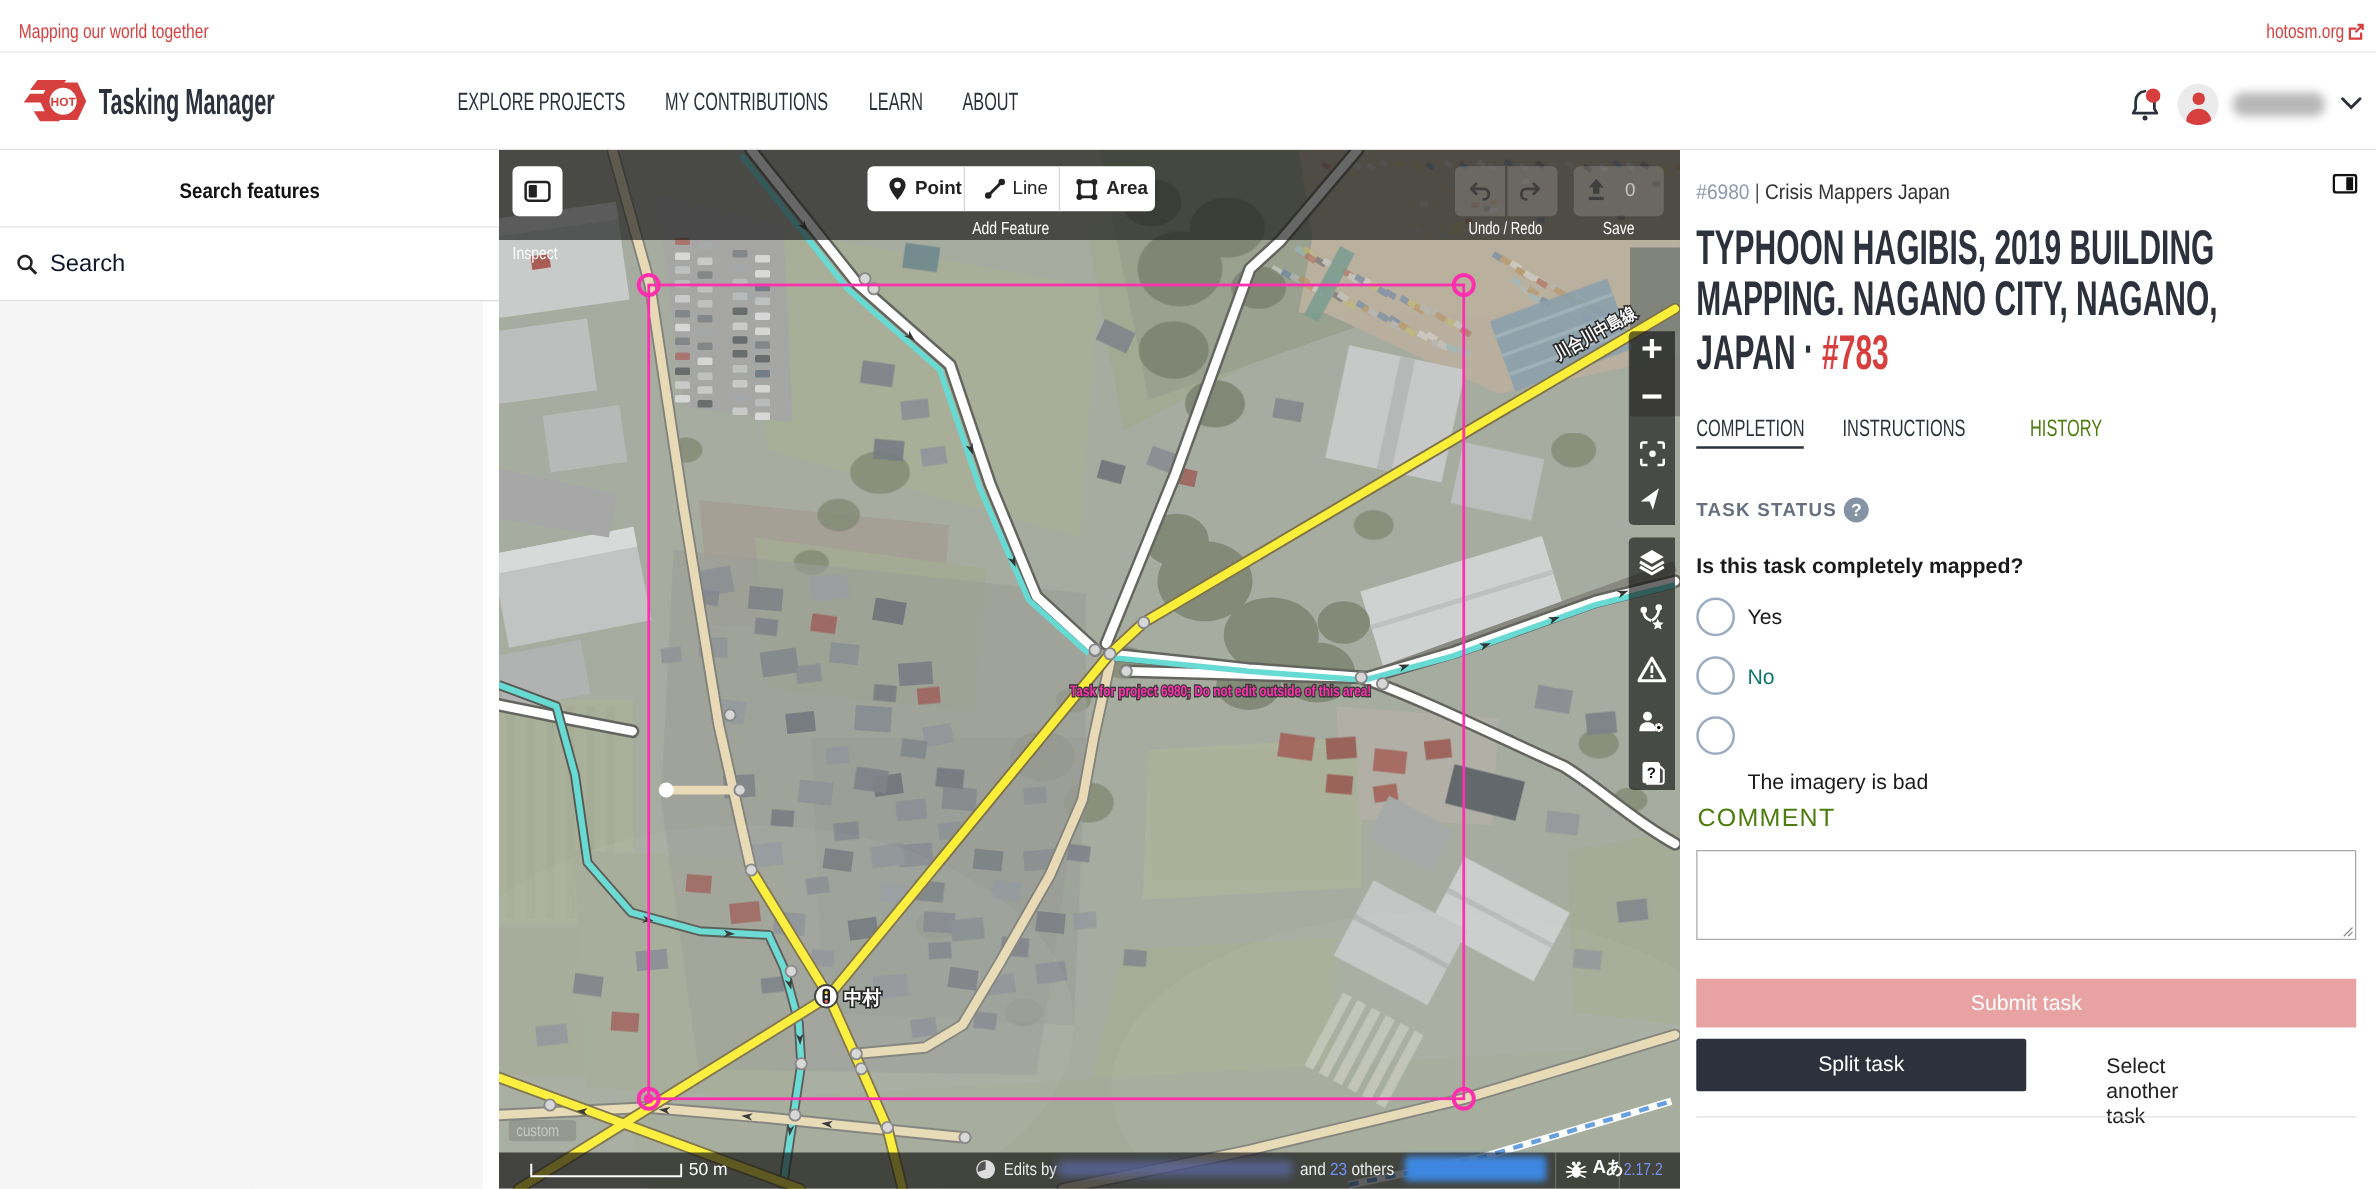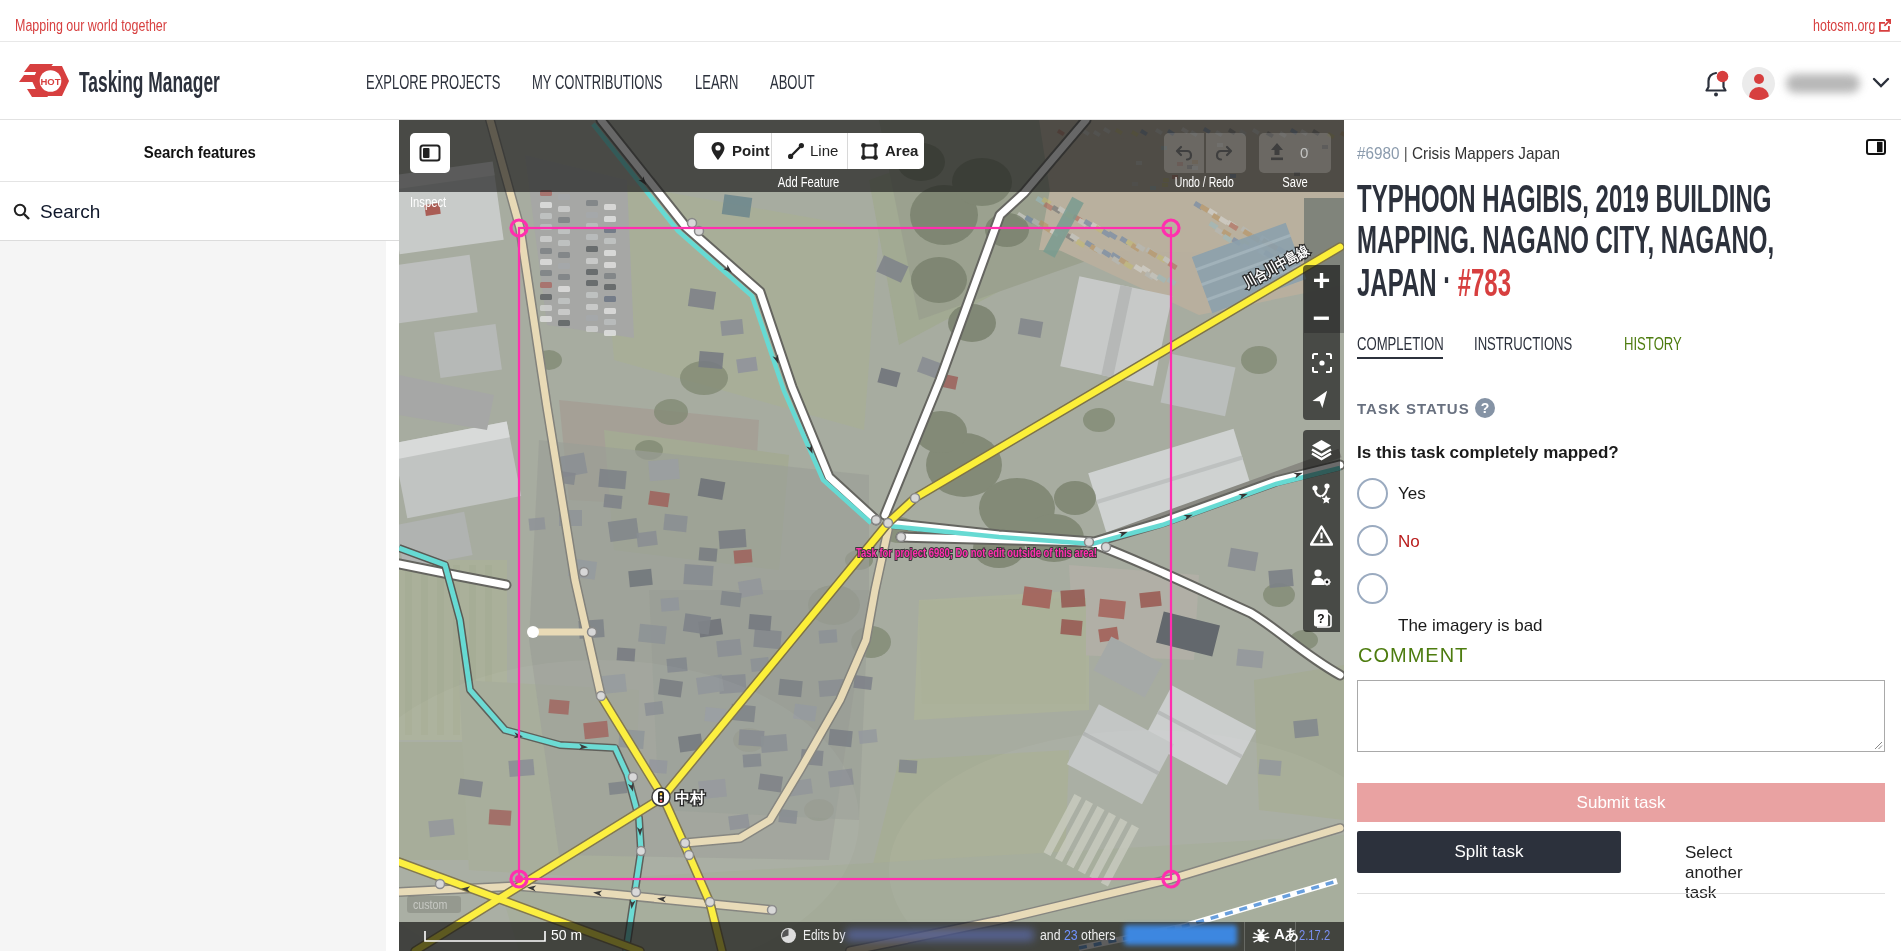--- a/index.html
+++ b/index.html
@@ -805,21 +805,21 @@
 <div class="abs" style="left:1357px;top:400px;font-size:15px;font-weight:bold;color:#68707f;letter-spacing:1px;">TASK STATUS</div>
 
 <div class="abs" style="left:1475px;top:398px;width:20px;height:20px;border-radius:50%;background:#8593a5;color:#fff;font-size:14px;font-weight:bold;text-align:center;line-height:20px;">?</div>
 
 <div class="abs" style="left:1357px;top:443px;font-size:17px;font-weight:bold;color:#1a1a1a;">Is this task completely mapped?</div>
 
 <div class="abs" style="left:1357px;top:478px;width:31px;height:31px;border-radius:50%;border:2px solid #9babc0;"></div>
 <div class="abs" style="left:1398px;top:484px;font-size:17px;color:#1a1a1a;">Yes</div>
 
 <div class="abs" style="left:1357px;top:525px;width:31px;height:31px;border-radius:50%;border:2px solid #9babc0;"></div>
-<div class="abs" style="left:1398px;top:532px;font-size:17px;color:#b91c1c;">No</div>
+<div class="abs" style="left:1398px;top:532px;font-size:17px;color:#0f766e;">No</div>
 
 <div class="abs" style="left:1357px;top:573px;width:31px;height:31px;border-radius:50%;border:2px solid #9babc0;"></div>
 <div class="abs" style="left:1398px;top:616px;font-size:17px;color:#1a1a1a;">The imagery is bad</div>
 
 <div class="abs" style="left:1358px;top:644px;font-size:20px;font-weight:normal;color:#4d7c0f;letter-spacing:1px;">COMMENT</div>
 
 <div class="abs" style="left:1357px;top:680px;width:528px;height:72px;background:#fff;border:1px solid #a9a9a9;"></div>
 <svg class="abs" style="left:1874px;top:741px;" width="9" height="9" viewBox="0 0 9 9">
       <g stroke="#888" stroke-width="1">
         <line x1="1" y1="8" x2="8" y2="1"></line>

